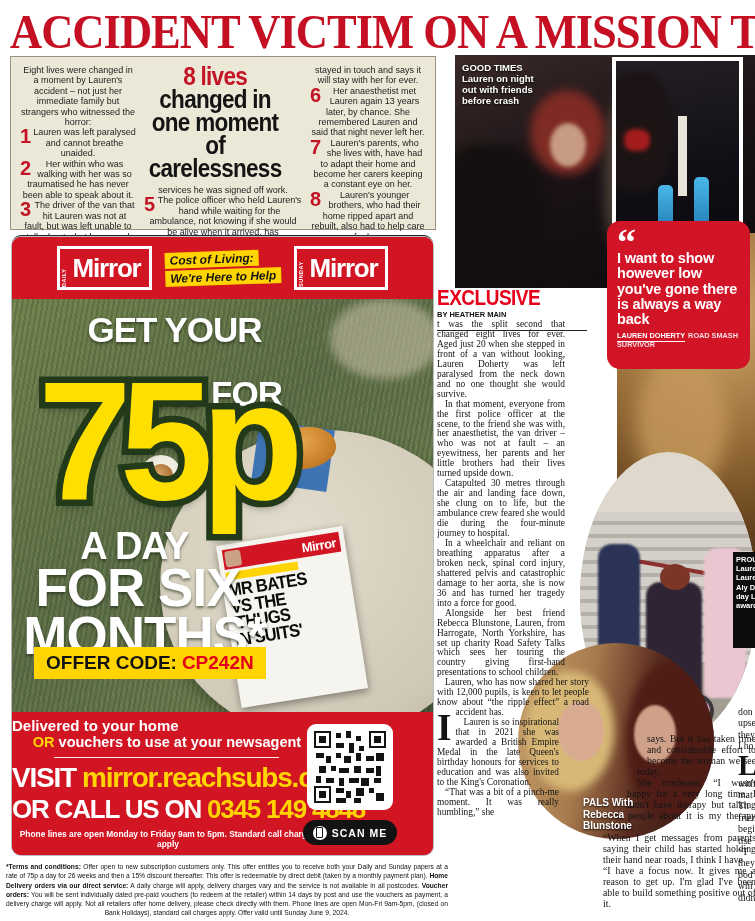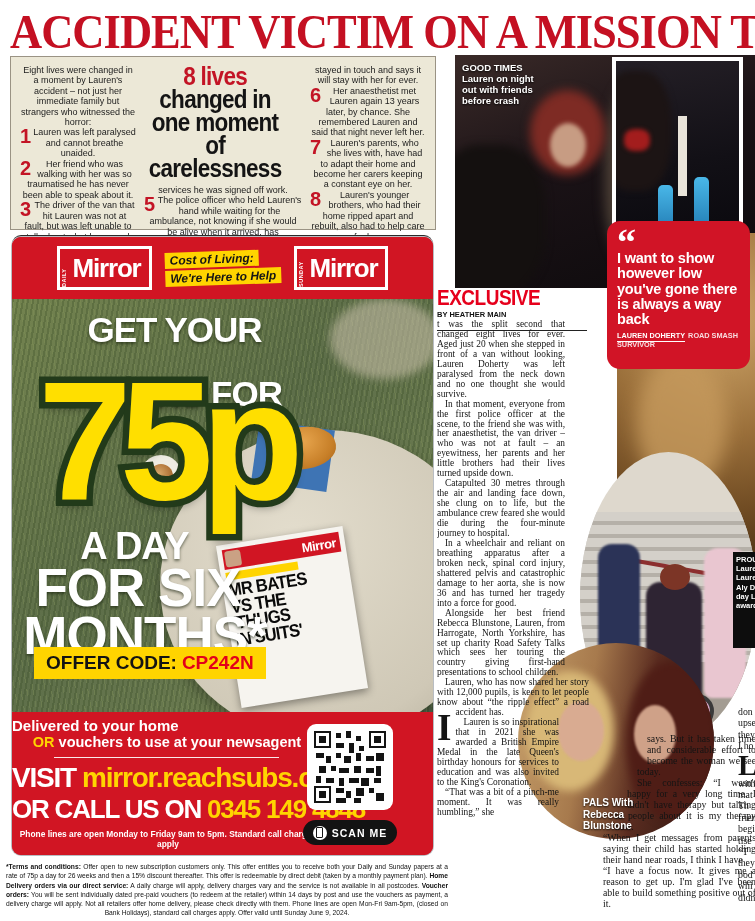--- a/index.html
+++ b/index.html
@@ -214,21 +214,21 @@
 <body>
 
 <div class="page">
 
   <div class="headline">ACCIDENT VICTIM ON A MISSION T</div>
 
   <section class="factbox">
     <div class="fb-col">
       <p>Eight lives were changed in a moment by Lauren's accident – not just her immediate family but strangers who witnessed the horror:</p>
       <p><span class="fb-num">1</span><span>Lauren was left paralysed and cannot breathe unaided.</span></p>
-      <p><span class="fb-num">2</span><span>Her friend who was walking with her was so traumatised he has never been able to speak about it.</span></p>
+      <p><span class="fb-num">2</span><span>Her within who was walking with her was so traumatised he has never been able to speak about it.</span></p>
       <p><span class="fb-num">3</span><span>The driver of the van that hit Lauren was not at fault, but was left unable to talk about what happened and could not meet her.</span></p>
       <p><span class="fb-num">4</span><span>The postal worker who witnessed the crash was so badly</span></p>
     </div>
     <div class="fb-col">
       <h2 class="fb-head"><span class="red">8 lives</span><span> changed in one moment of carelessness</span></h2>
       <p>services he was signed off work.</p>
       <p><span class="fb-num">5</span><span>The police officer who held Lauren's hand while waiting for the ambulance, not knowing if she would be alive when it arrived, has</span></p>
     </div>
     <div class="fb-col">
       <p>stayed in touch and says it will stay with her for ever.</p>

